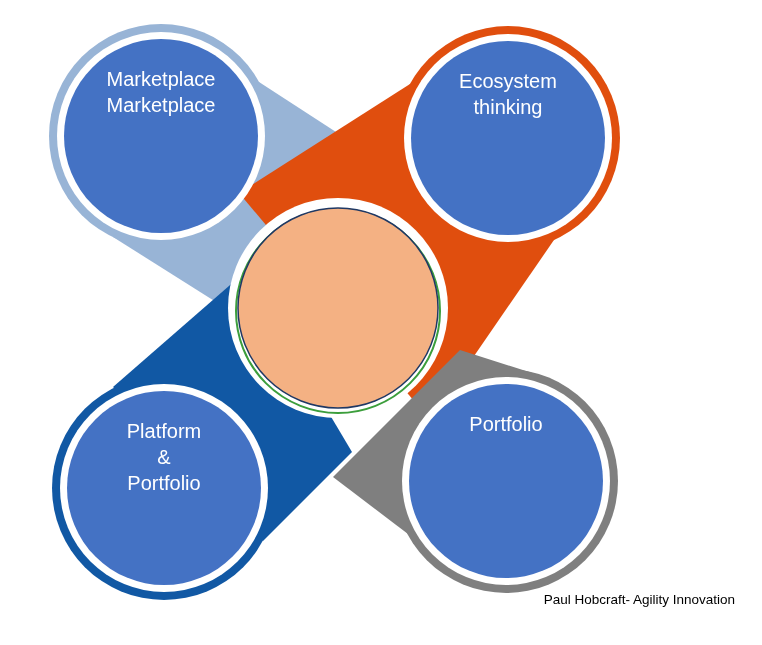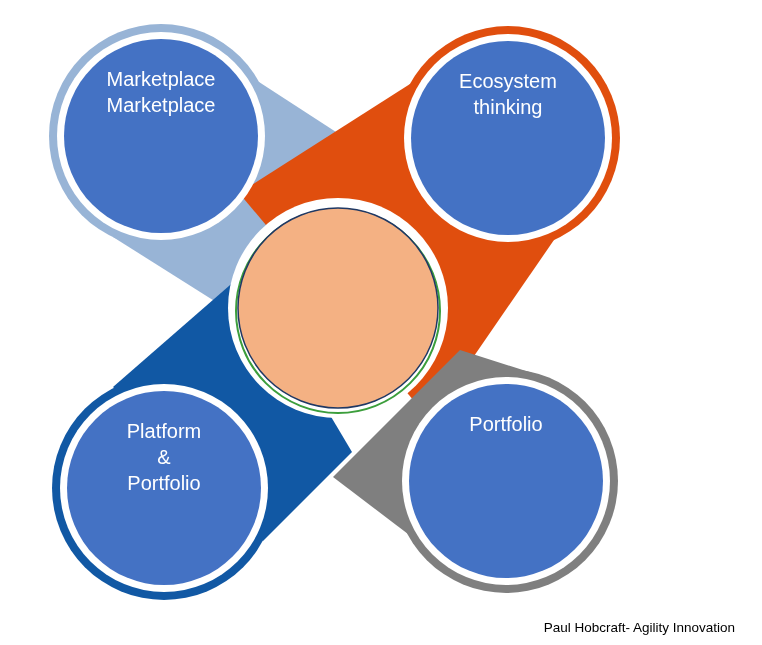--- a/index.html
+++ b/index.html
@@ -15,21 +15,21 @@
     position:absolute;
     display:flex;flex-direction:column;align-items:center;justify-content:flex-start;
     text-align:center;
     color:#ffffff;
     font-size:20px;line-height:26px;
     pointer-events:none;
   }
   .node-label span{display:block;white-space:nowrap;}
   .footer-credit{
     position:absolute;
-    left:510px;top:620px;width:225px;
+    left:510px;top:592px;width:225px;
     text-align:right;
     color:#000000;
     font-size:13.5px;line-height:16px;
   }
 </style>
 </head>
 <body>
 
 <div id="stage">
 

